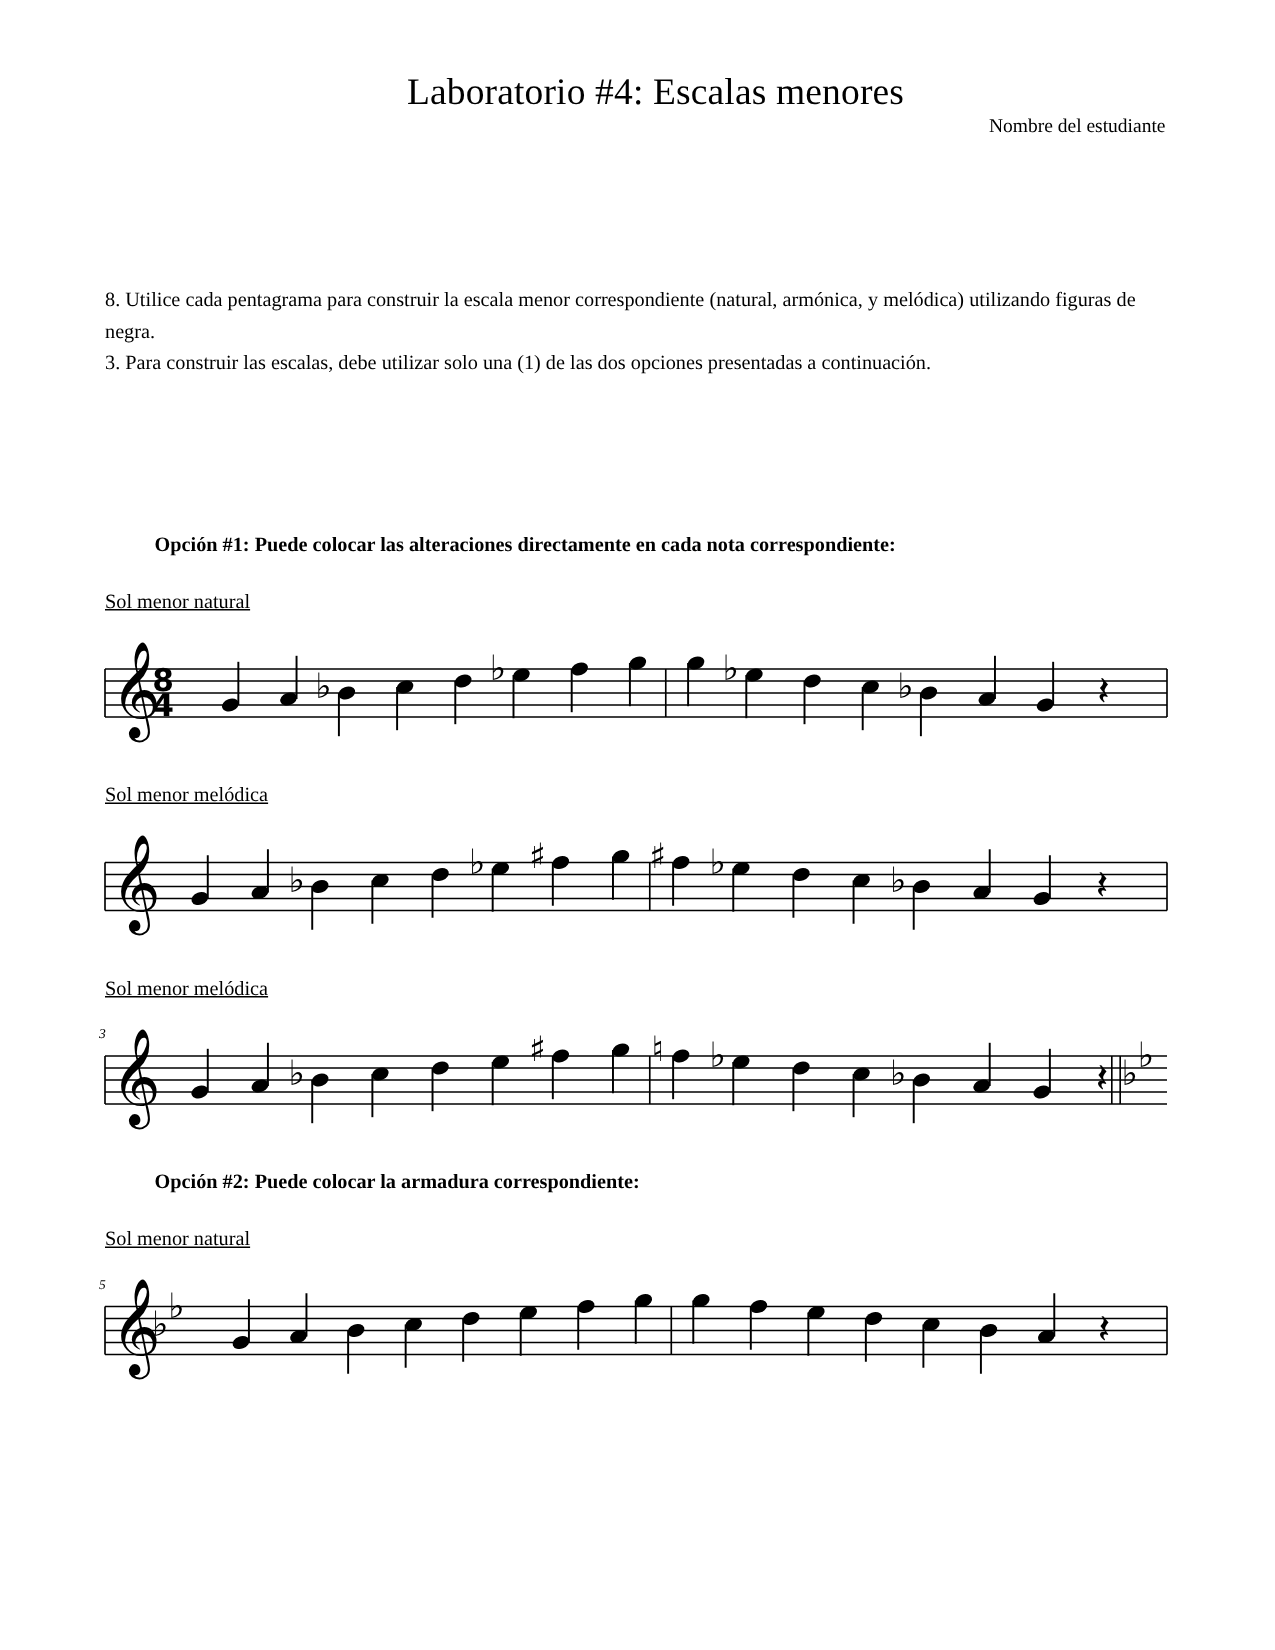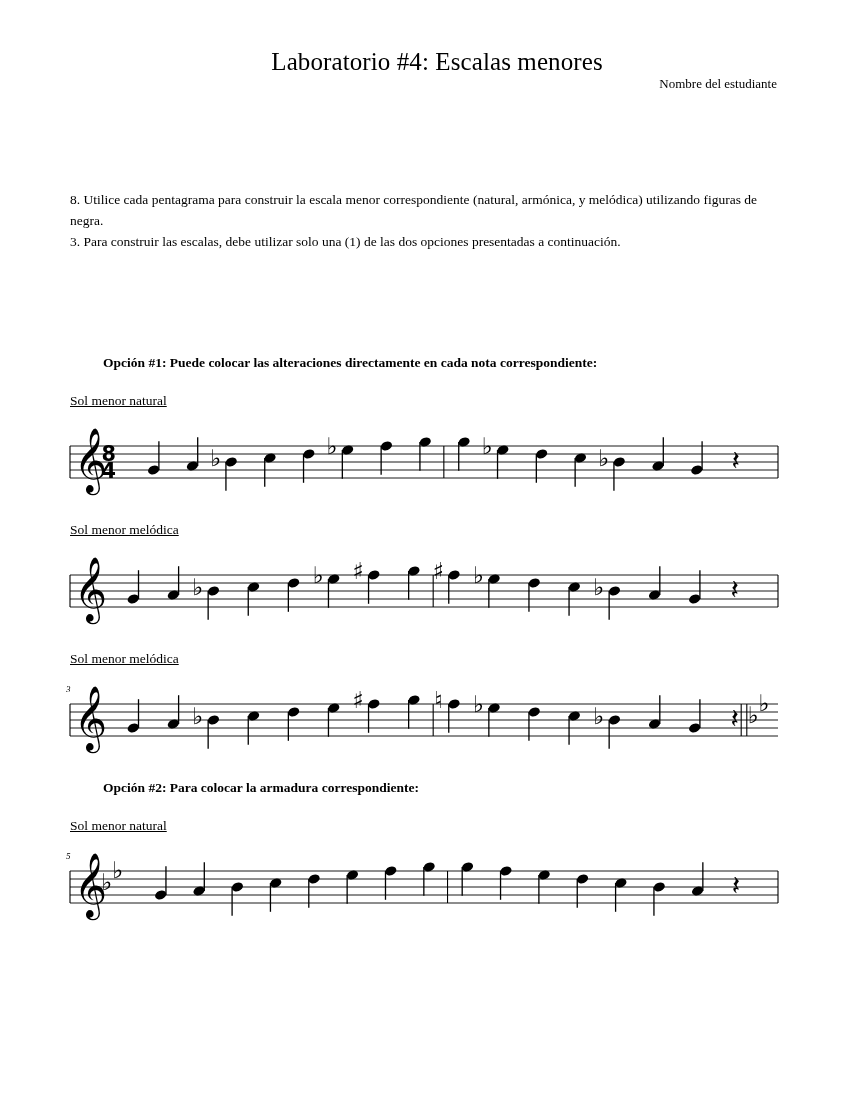--- a/index.html
+++ b/index.html
@@ -83,21 +83,21 @@
   <div class="instructions">
     <div>8. Utilice cada pentagrama para construir la escala menor correspondiente (natural, armónica, y melódica) utilizando figuras de negra.</div>
     <div>3. Para construir las escalas, debe utilizar solo una (1) de las dos opciones presentadas a continuación.</div>
   </div>
 
   <div class="option-heading" id="option1-heading">Opción #1: Puede colocar las alteraciones directamente en cada nota correspondiente:</div>
   <div class="scale-label" id="label-nat1">Sol menor natural</div>
   <div class="scale-label" id="label-arm">Sol menor melódica</div>
   <div class="scale-label" id="label-mel">Sol menor melódica</div>
 
-  <div class="option-heading" id="option2-heading">Opción #2: Para colocar la armadura correspondiente:</div>
+  <div class="option-heading" id="option2-heading">Opción #2: Puede colocar la armadura correspondiente:</div>
   <div class="scale-label" id="label-nat2">Sol menor natural</div>
 
   <div id="staff-container">
       <div class="staff-block" style="left: 0px; top: 404px;">
         <svg width="850" height="100" class="staff-svg">
           <g transform="translate(0,42)">
             <line x1="70" y1="0" x2="778" y2="0" stroke="#000" stroke-width="0.9"></line>
             <line x1="70" y1="8" x2="778" y2="8" stroke="#000" stroke-width="0.9"></line>
             <line x1="70" y1="16" x2="778" y2="16" stroke="#000" stroke-width="0.9"></line>
             <line x1="70" y1="24" x2="778" y2="24" stroke="#000" stroke-width="0.9"></line>

